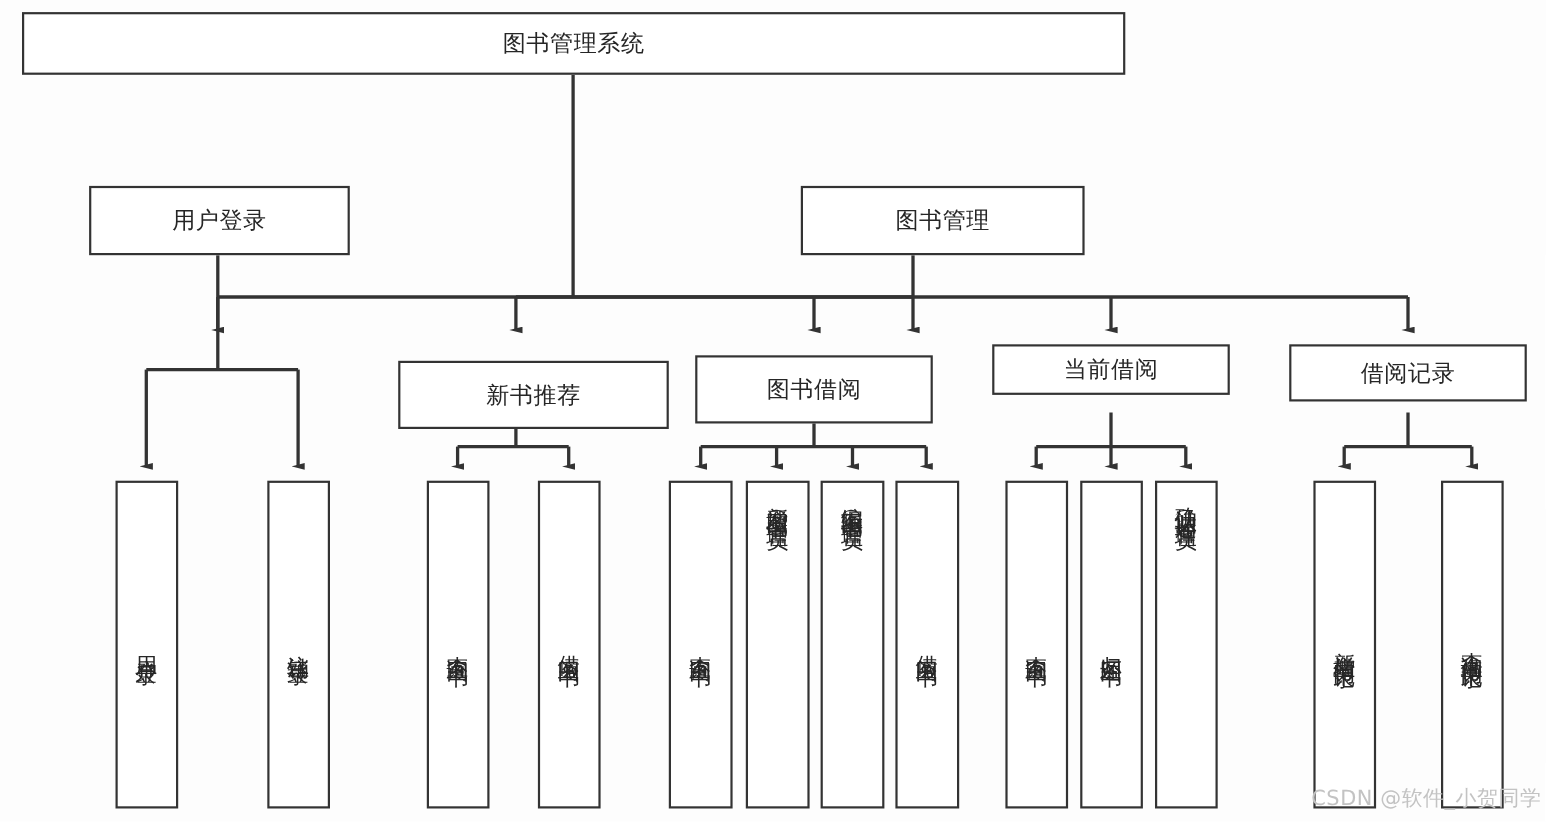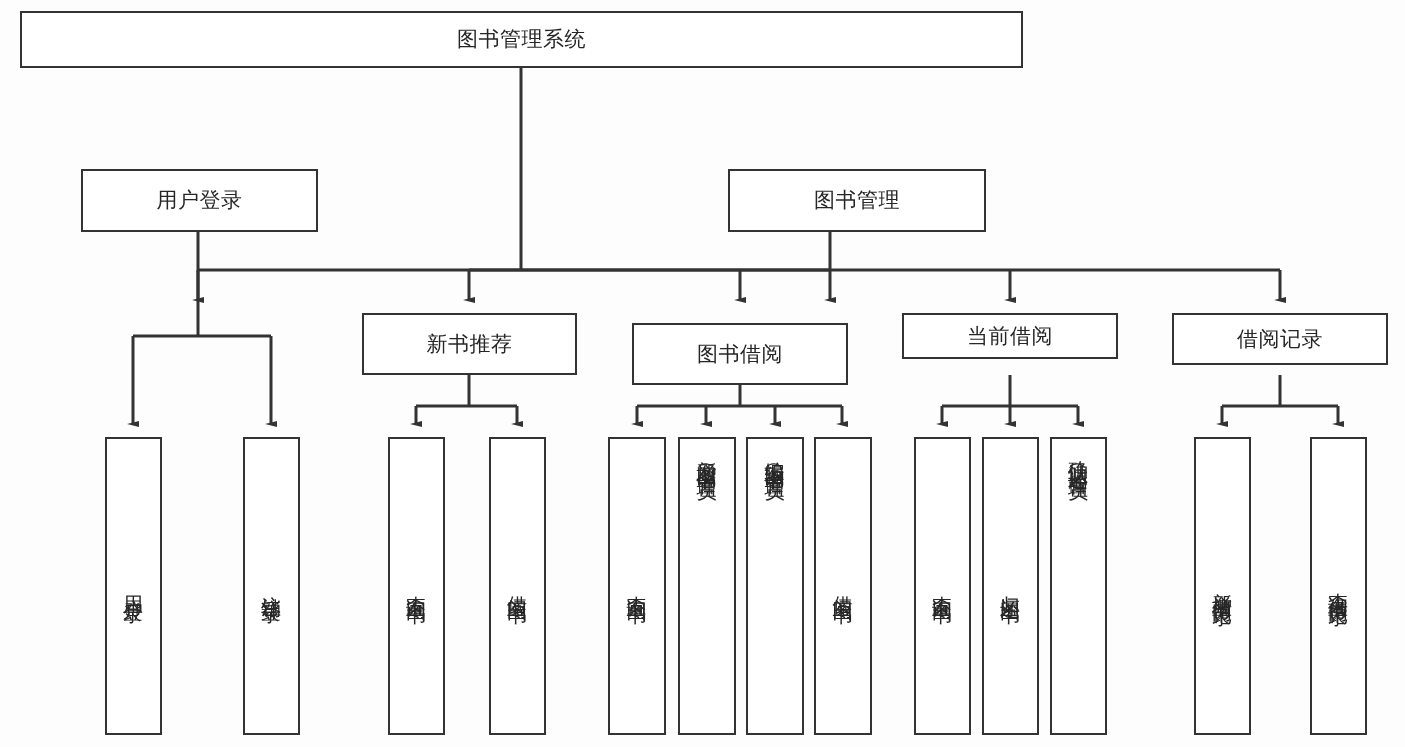--- a/index.html
+++ b/index.html
@@ -127,21 +127,21 @@
     <span class="label">图书管理系统</span>
   </div>
 
   <div class="node" style="left:81px; top:169px; width:237px; height:63px;">
     <span class="label">用户登录</span>
   </div>
   <div class="node" style="left:712px; top:169px; width:258px; height:63px;margin-left:16px;">
     <span class="label">图书管理</span>
   </div>
 
-  <div class="node" style="left:362px; top:313px; width:215px; height:62px;text-align:right;">
+  <div class="node" style="left:362px; top:328px; width:246px; height:62px;text-align:right;">
     <span class="label">新书推荐</span>
   </div>
   <div class="node" style="left:632px; top:323px; width:216px; height:62px;">
     <span class="label">图书借阅</span>
   </div>
   <div class="node" style="left:902px; top:313px; width:216px; height:46px;">
     <span class="label">当前借阅</span>
   </div>
   <div class="node" style="left:1172px; top:313px; width:216px; height:52px;">
     <span class="label">借阅记录</span>
@@ -184,14 +184,15 @@
     <span class="label">确认归还（管理员）</span>
   </div>
 
   <div class="node vertical centered" style="left:1194px; top:437px; width:57px; height:298px;">
     <span class="label">新增借阅记录</span>
   </div>
   <div class="node vertical centered" style="left:1310px; top:437px; width:57px; height:298px;">
     <span class="label">查询借阅记录</span>
   </div>
 
+  <div class="watermark" style="left:1192px; top:713px;">CSDN @软件_小贺同学</div>
 
 </div>
 
 </body></html>

